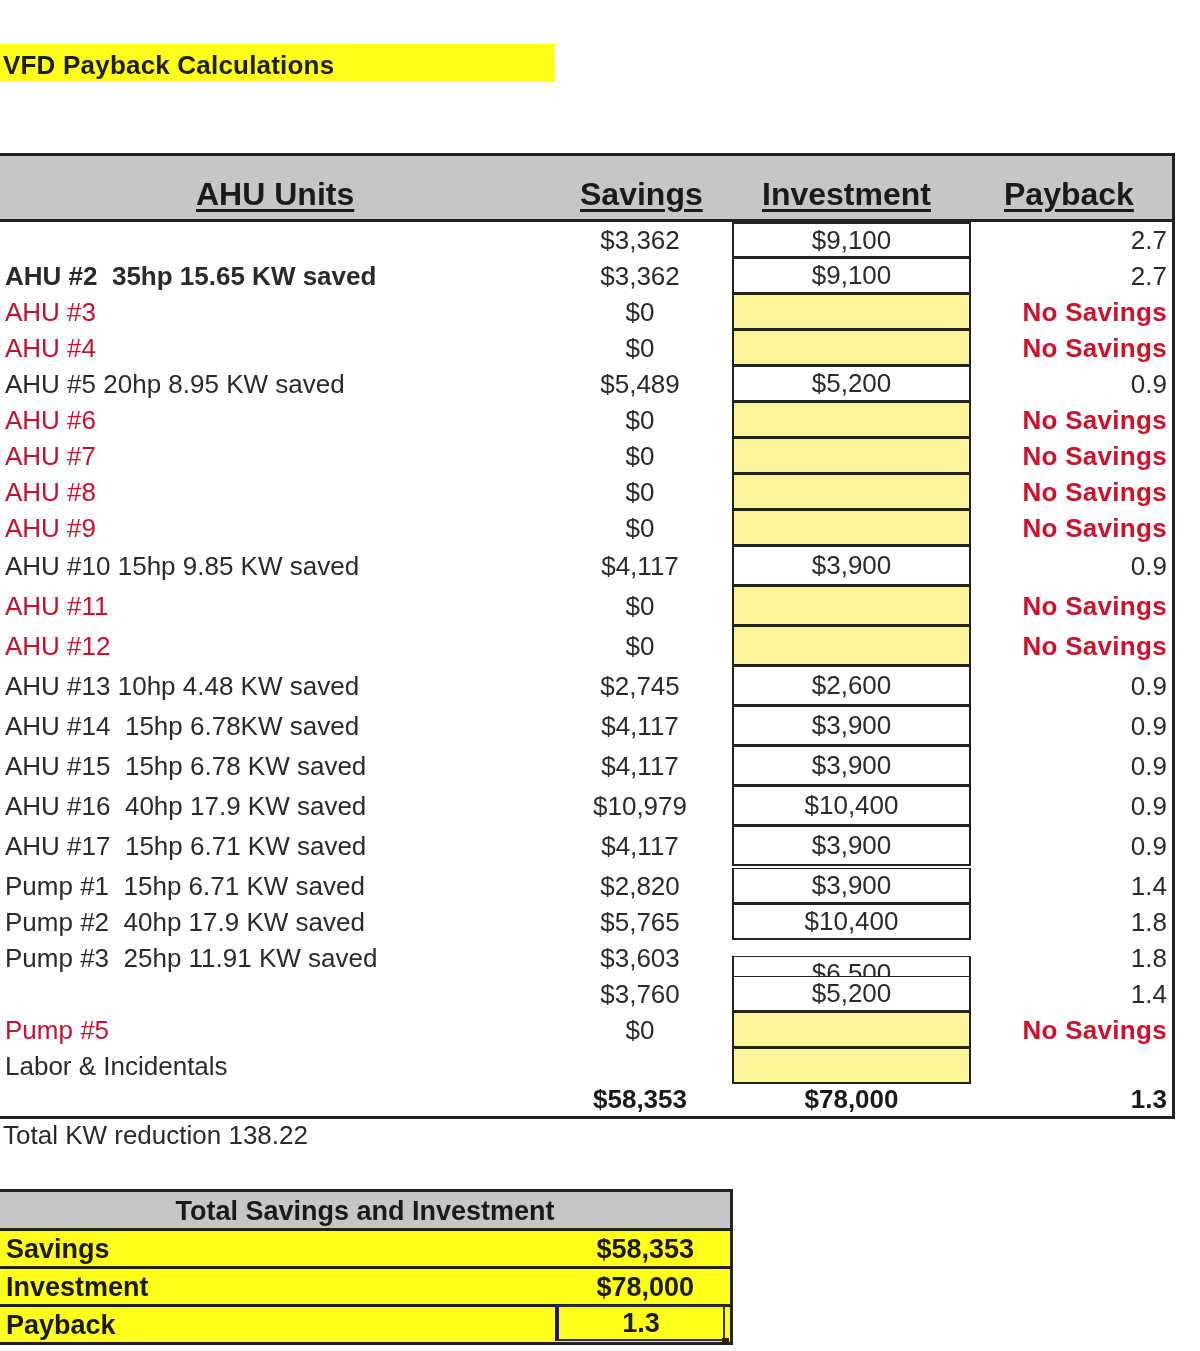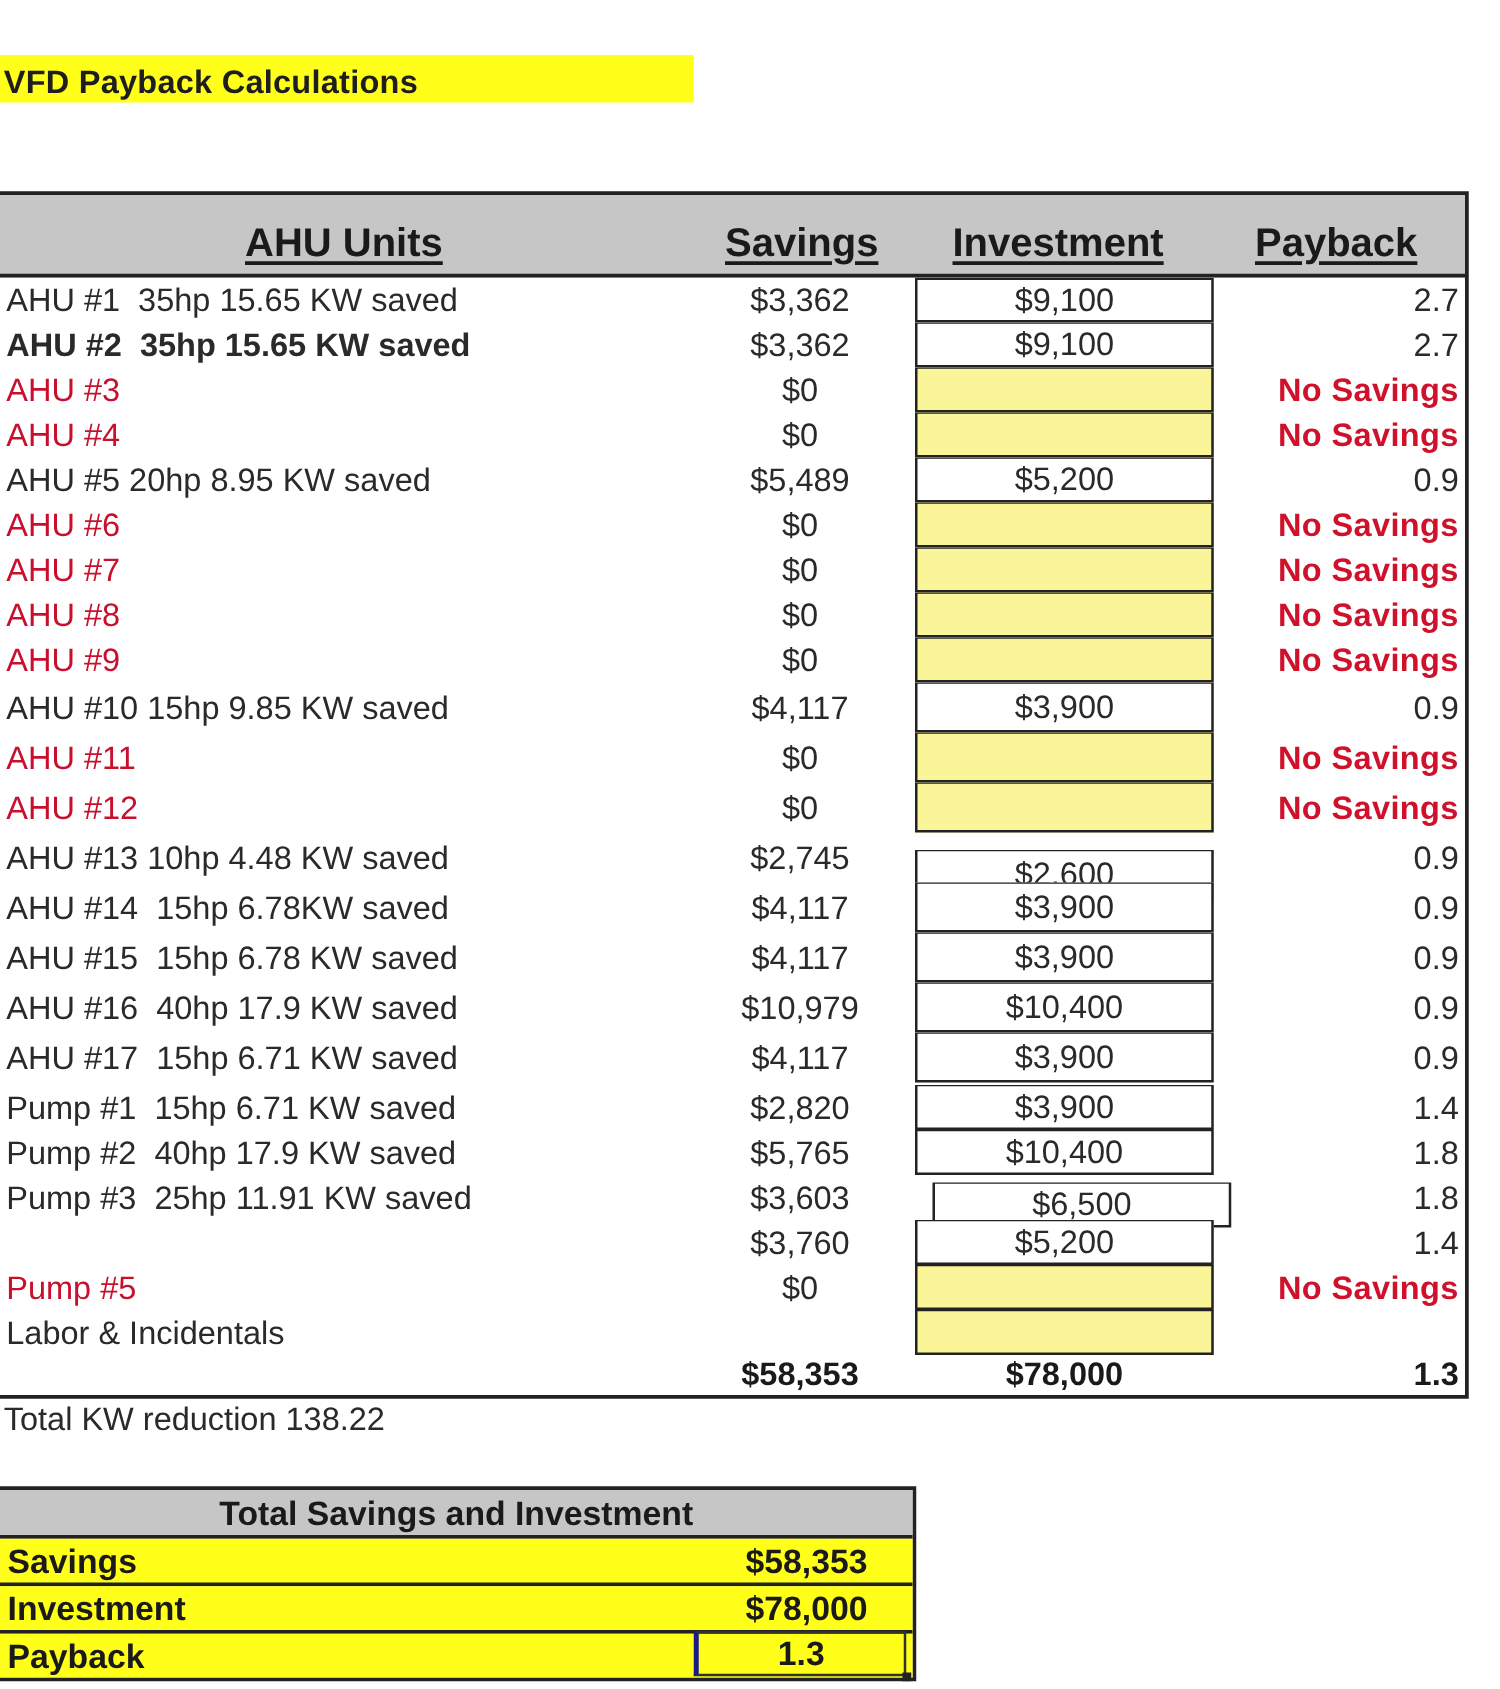--- a/index.html
+++ b/index.html
@@ -56,21 +56,20 @@
 
 <div class="main-table">
   <div class="thead">
     <span class="th th-units">AHU Units</span>
     <span class="th th-savings">Savings</span>
     <span class="th th-invest">Investment</span>
     <span class="th th-payback">Payback</span>
   </div>
   <div id="rows">
       <div class="row" style="top: 66px; height: 36px;">
-        <span class="cell c-unit" style="top: 5px;">AHU #1  35hp 15.65 KW saved</span>
         <span class="cell c-sav" style="top: 5px;">$3,362</span>
         <span class="cell c-inv" style="top: 0px; height: 36px; line-height: 32px; border-top-width: 2px;">$9,100</span>
         <span class="cell c-pay" style="top: 5px;">2.7</span>
       </div>
       <div class="row" style="top: 102px; height: 36px;">
         <span class="cell c-unit" style="top: 5px; font-weight: bold;">AHU #2  35hp 15.65 KW saved</span>
         <span class="cell c-sav" style="top: 5px;">$3,362</span>
         <span class="cell c-inv" style="top: 0px; height: 36px; line-height: 32px; border-top-width: 1px;">$9,100</span>
         <span class="cell c-pay" style="top: 5px;">2.7</span>
       </div>
@@ -130,21 +129,21 @@
       </div>
       <div class="row" style="top: 470px; height: 40px;">
         <span class="cell c-unit red" style="top: 7px;">AHU #12</span>
         <span class="cell c-sav" style="top: 7px;">$0</span>
         <span class="cell c-inv blank" style="top: 0px; height: 40px; line-height: 36px; border-top-width: 1px;"></span>
         <span class="cell c-pay nosav" style="top: 7px;">No Savings</span>
       </div>
       <div class="row" style="top: 510px; height: 40px;">
         <span class="cell c-unit" style="top: 7px;">AHU #13 10hp 4.48 KW saved</span>
         <span class="cell c-sav" style="top: 7px;">$2,745</span>
-        <span class="cell c-inv" style="top: 14px; height: 40px; line-height: 36px; border-top-width: 1px;">$2,600</span>
+        <span class="cell c-inv" style="top: 0px; height: 40px; line-height: 36px; border-top-width: 1px;">$2,600</span>
         <span class="cell c-pay" style="top: 7px;">0.9</span>
       </div>
       <div class="row" style="top: 550px; height: 40px;">
         <span class="cell c-unit" style="top: 7px;">AHU #14  15hp 6.78KW saved</span>
         <span class="cell c-sav" style="top: 7px;">$4,117</span>
         <span class="cell c-inv" style="top: 0px; height: 40px; line-height: 36px; border-top-width: 1px;">$3,900</span>
         <span class="cell c-pay" style="top: 7px;">0.9</span>
       </div>
       <div class="row" style="top: 590px; height: 40px;">
         <span class="cell c-unit" style="top: 7px;">AHU #15  15hp 6.78 KW saved</span>
@@ -172,21 +171,21 @@
       </div>
       <div class="row" style="top: 748px; height: 36px;">
         <span class="cell c-unit" style="top: 5px;">Pump #2  40hp 17.9 KW saved</span>
         <span class="cell c-sav" style="top: 5px;">$5,765</span>
         <span class="cell c-inv" style="top: 0px; height: 36px; line-height: 32px; border-top-width: 1px;">$10,400</span>
         <span class="cell c-pay" style="top: 5px;">1.8</span>
       </div>
       <div class="row" style="top: 784px; height: 36px;">
         <span class="cell c-unit" style="top: 5px;">Pump #3  25hp 11.91 KW saved</span>
         <span class="cell c-sav" style="top: 5px;">$3,603</span>
-        <span class="cell c-inv" style="top: 6px; height: 36px; line-height: 32px; border-top-width: 1px; margin-left: 14px;">$6,500</span>
+        <span class="cell c-inv" style="top: 16px; height: 36px; line-height: 32px; border-top-width: 1px;">$6,500</span>
         <span class="cell c-pay" style="top: 5px;">1.8</span>
       </div>
       <div class="row" style="top: 820px; height: 36px;">
         <span class="cell c-sav" style="top: 5px;">$3,760</span>
         <span class="cell c-inv" style="top: 0px; height: 36px; line-height: 32px; border-top-width: 1px;">$5,200</span>
         <span class="cell c-pay" style="top: 5px;">1.4</span>
       </div>
       <div class="row" style="top: 856px; height: 36px;">
         <span class="cell c-unit red" style="top: 5px;">Pump #5</span>
         <span class="cell c-sav" style="top: 5px;">$0</span>

